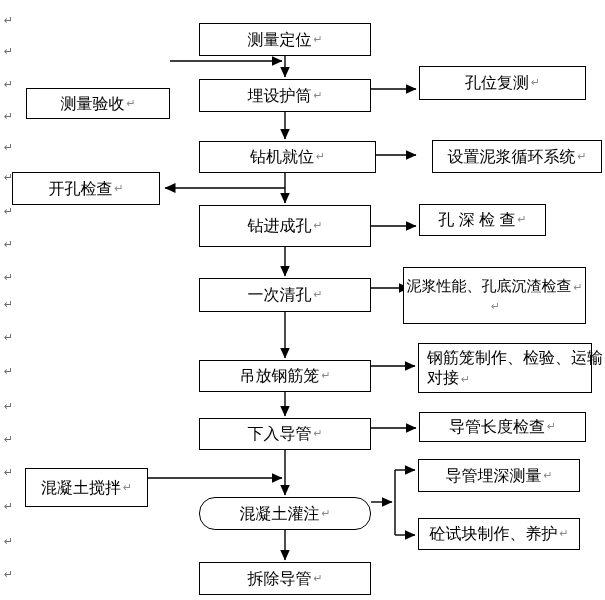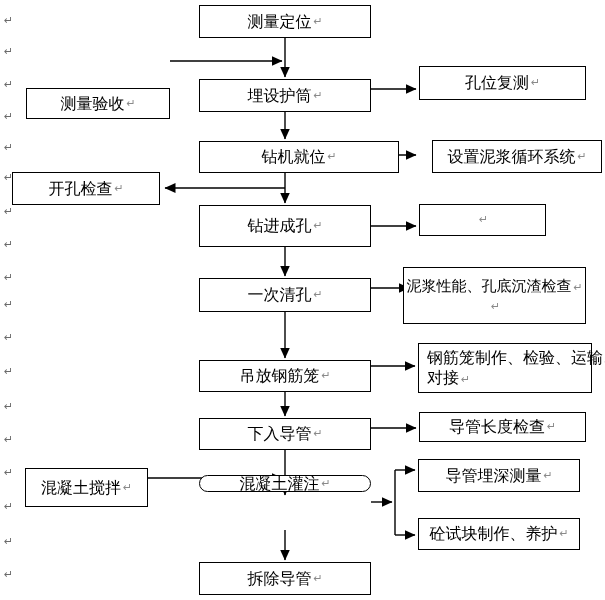--- a/index.html
+++ b/index.html
@@ -55,49 +55,49 @@
       <line x1="371" y1="366" x2="415" y2="366" marker-end="url(#ah)"></line>
       <line x1="371" y1="428" x2="416" y2="428" marker-end="url(#ah)"></line>
 
       <line x1="371" y1="502" x2="392" y2="502" marker-end="url(#ah)"></line>
       <line x1="395" y1="470" x2="395" y2="535"></line>
       <line x1="395" y1="470" x2="415" y2="470" marker-end="url(#ah)"></line>
       <line x1="395" y1="535" x2="415" y2="535" marker-end="url(#ah)"></line>
     </g>
   </svg>
 
-  <div class="box" style="left:199px; top:5px;   width:172px; height:33px;">
+  <div class="box" style="left:199px; top:23px;   width:172px; height:33px;">
     <span>测量定位</span>
       <span class="ret">↵</span>
   </div>
   <div class="box" style="left:199px; top:79px;  width:172px; height:33px;">
     <span>埋设护筒</span>
       <span class="ret">↵</span>
   </div>
-  <div class="box" style="left:199px; top:141px; width:200px; height:32px;">
+  <div class="box" style="left:199px; top:141px; width:177px; height:32px;">
     <span>钻机就位</span>
       <span class="ret">↵</span>
   </div>
   <div class="box" style="left:199px; top:205px; width:172px; height:42px;">
     <span>钻进成孔</span>
       <span class="ret">↵</span>
   </div>
   <div class="box" style="left:199px; top:278px; width:172px; height:34px;">
     <span>一次清孔</span>
       <span class="ret">↵</span>
   </div>
   <div class="box" style="left:199px; top:360px; width:172px; height:32px;">
     <span>吊放钢筋笼</span>
       <span class="ret">↵</span>
   </div>
   <div class="box" style="left:199px; top:418px; width:172px; height:32px;">
     <span>下入导管</span>
       <span class="ret">↵</span>
   </div>
-  <div class="box" style="left:199px; top:475px; width:172px; height:17px;border-radius:16px;">
+  <div class="box" style="left:199px; top:497px; width:172px; height:33px;border-radius:16px;">
     <span>混凝土灌注</span>
       <span class="ret">↵</span>
   </div>
   <div class="box" style="left:199px; top:562px; width:172px; height:33px;">
     <span>拆除导管</span>
       <span class="ret">↵</span>
   </div>
 
   <div class="box" style="left:26px; top:52px;  width:144px; height:31px;margin-top:36px;">
     <span>测量验收</span>
@@ -114,20 +114,21 @@
 
   <div class="box" style="left:419px; top:66px;  width:167px; height:34px;">
     <span>孔位复测</span>
       <span class="ret">↵</span>
   </div>
   <div class="box" style="left:419px; top:140px; width:170px; height:33px;margin-left:13px;">
     <span>设置泥浆循环系统</span>
       <span class="ret">↵</span>
   </div>
   <div class="box" style="left:419px; top:204px; width:127px; height:32px;">
+    <span>孔 深 检 查</span>
       <span class="ret">↵</span>
   </div>
   <div class="box multiline tight" style="left:403px; top:267px; width:183px; height:57px;">
     <div class="line center"><span>泥浆性能、孔底沉渣检查</span><span class="ret">↵</span></div>
     <div class="line center"><span class="ret">↵</span></div>
   </div>
   <div class="box multiline" style="left:418px; top:343px; width:174px; height:50px;">
     <div class="line"><span>钢筋笼制作、检验、运输、</span></div>
     <div class="line"><span>对接</span><span class="ret">↵</span></div>
   </div>

